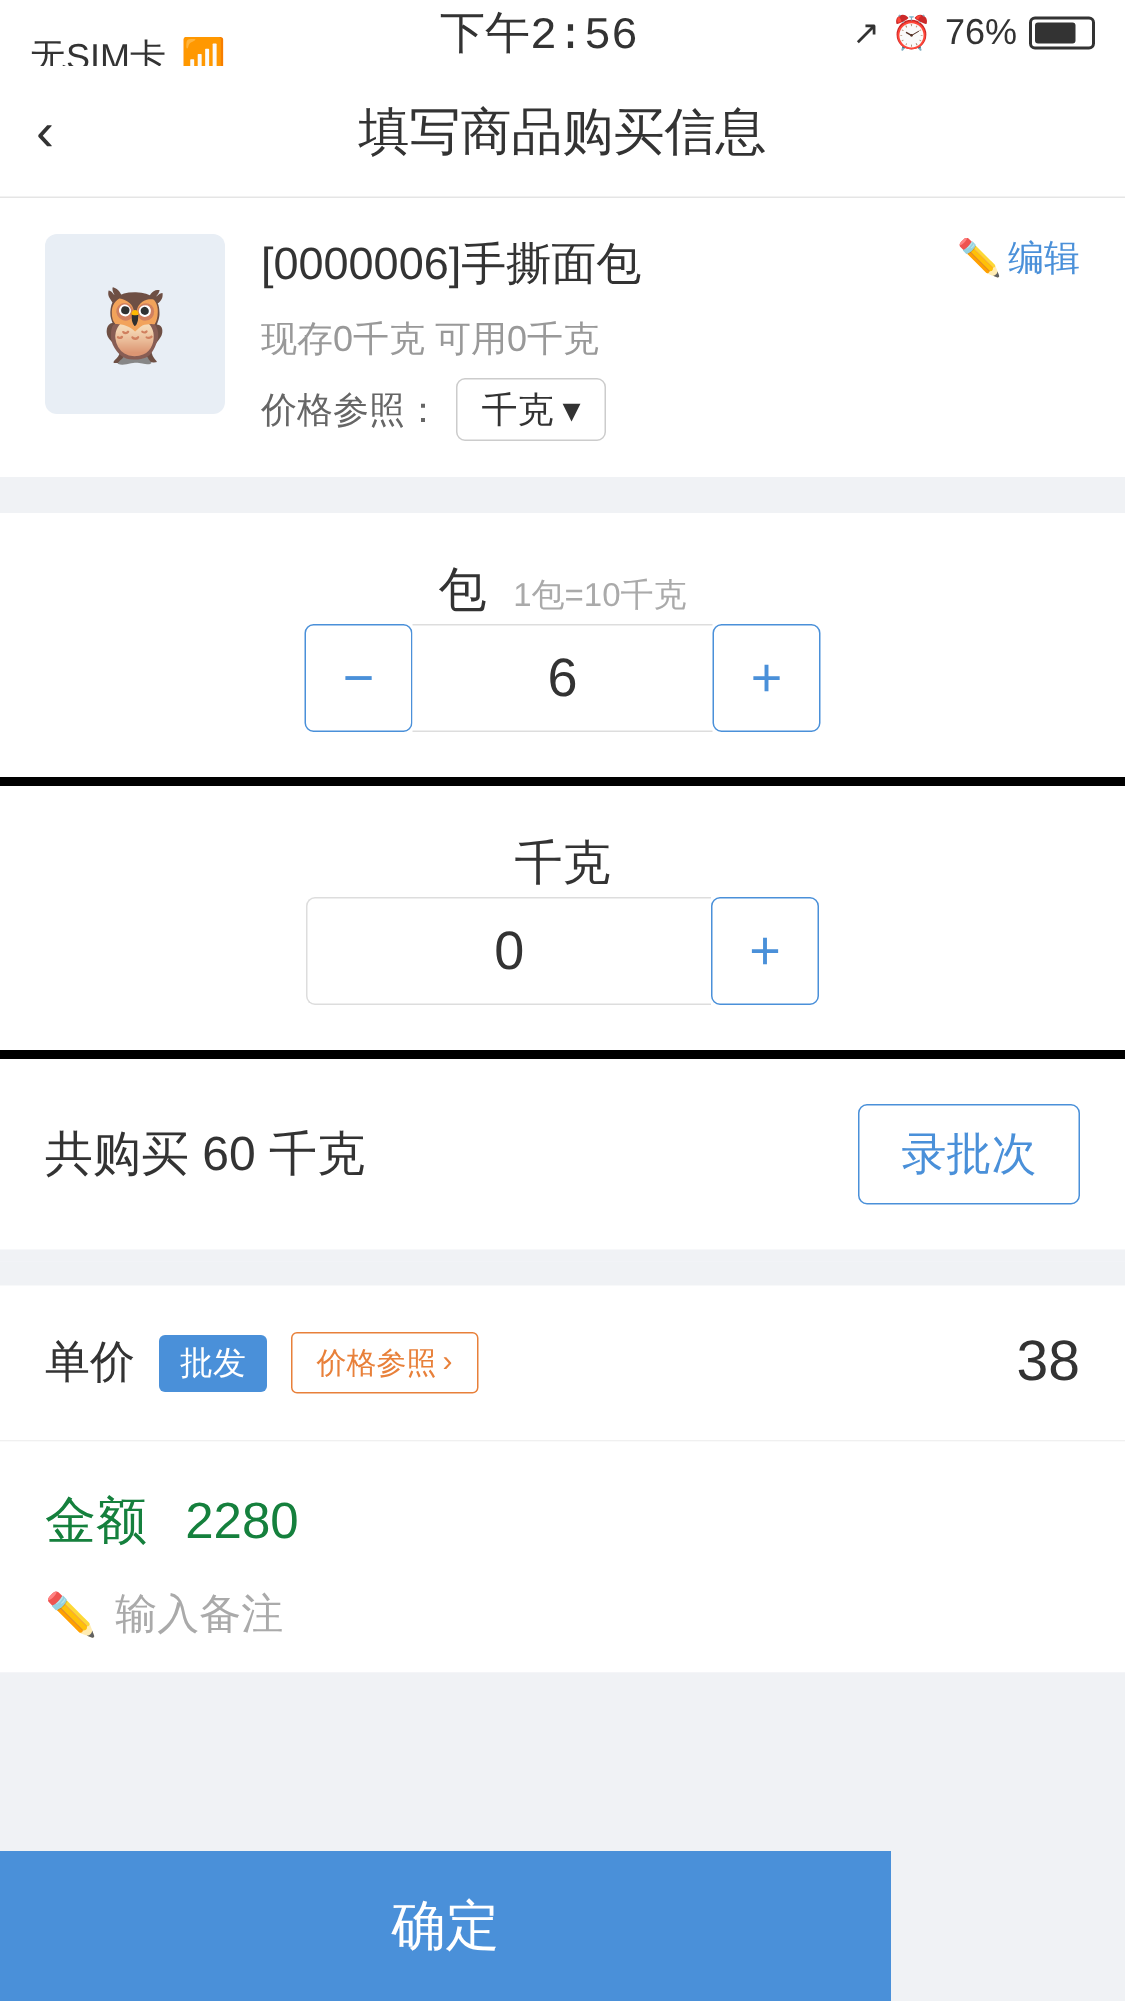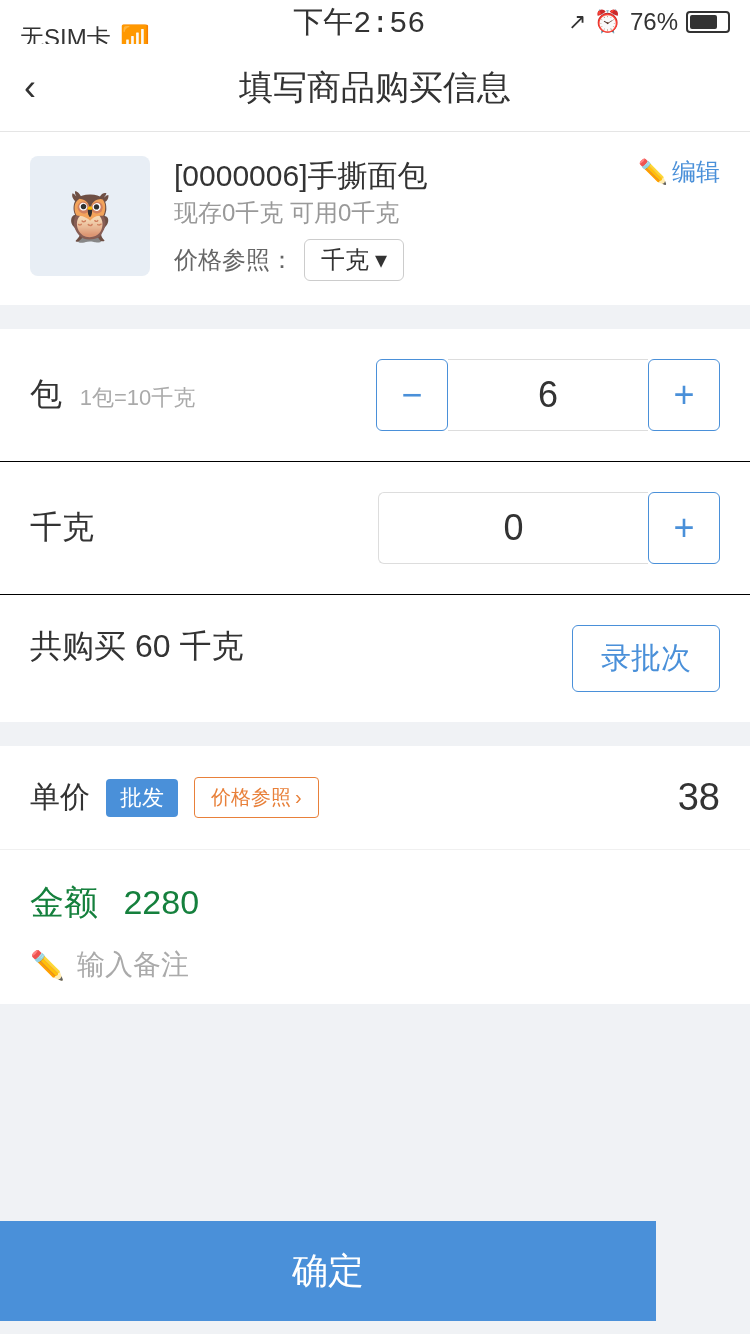--- a/index.html
+++ b/index.html
@@ -82,21 +82,21 @@
       height: 120px;
       background: #e8eef5;
       border-radius: 8px;
       display: flex;
       align-items: center;
       justify-content: center;
       flex-shrink: 0;
     }
     .owl-icon { font-size: 48px; color: #5a7fa0; }
     .product-info { flex: 1; }
-    .product-name { font-size: 30px; font-weight: 500; color: #333; margin-bottom: 0; }
+    .product-name { font-size: 30px; font-weight: 500; color: #333; margin-bottom: 13px; }
     .product-stock { font-size: 24px; color: #999; margin-bottom: 10px; }
     .product-unit { font-size: 24px; color: #666; display: flex; align-items: center; gap: 10px; }
     .unit-selector {
       border: 1px solid #ccc;
       border-radius: 6px;
       padding: 4px 16px;
       font-size: 24px;
       color: #333;
       background: #fff;
       display: inline-flex;
@@ -117,21 +117,22 @@
     
     .quantity-section {
       background: #fff;
       margin-bottom: 0;
     }
     .quantity-row {
       display: flex;
       align-items: center;
       justify-content: space-between;
       padding: 30px 30px;
-      border-bottom: 1px solid #000000;
+      border-bottom: 6px solid #000000;
+      flex-direction: column;
     }
     .quantity-label { font-size: 32px; color: #333; }
     .quantity-sublabel { font-size: 22px; color: #aaa; margin-left: 10px; }
     .quantity-controls {
       display: flex;
       align-items: center;
       gap: 0;
     }
     .qty-btn {
       width: 72px;
@@ -161,20 +162,21 @@
     }
     .qty-btn-right {
       border-radius: 6px;
     }
 
     
     .summary-section {
       background: #fff;
       padding: 30px 30px;
       display: flex;
+      align-items: center;
       justify-content: space-between;
       border-bottom: 8px solid #f0f2f5;
     }
     .summary-text { font-size: 32px; color: #333; }
     .summary-btn {
       border: 1px solid #4a90d9;
       color: #4a90d9;
       font-size: 30px;
       padding: 12px 28px;
       border-radius: 6px;
@@ -238,32 +240,32 @@
     .pencil-icon { font-size: 28px; color: #aaa; }
 
     
     .bottom-area {
       background: #f0f2f5;
       height: 280px;
     }
 
     
     .confirm-btn {
-      width: 656px;
+      width: 594px;
       height: 100px;
       background: #4a90d9;
       color: #fff;
       font-size: 36px;
       border: none;
       cursor: pointer;
       display: flex;
       align-items: center;
       justify-content: center;
       position: fixed;
-      bottom: 13px;
+      bottom: 0;
       left: 0;
     }
 
     .product-card-wrapper {
       position: relative;
     }
   </style>
 </head>
 <body>
 

